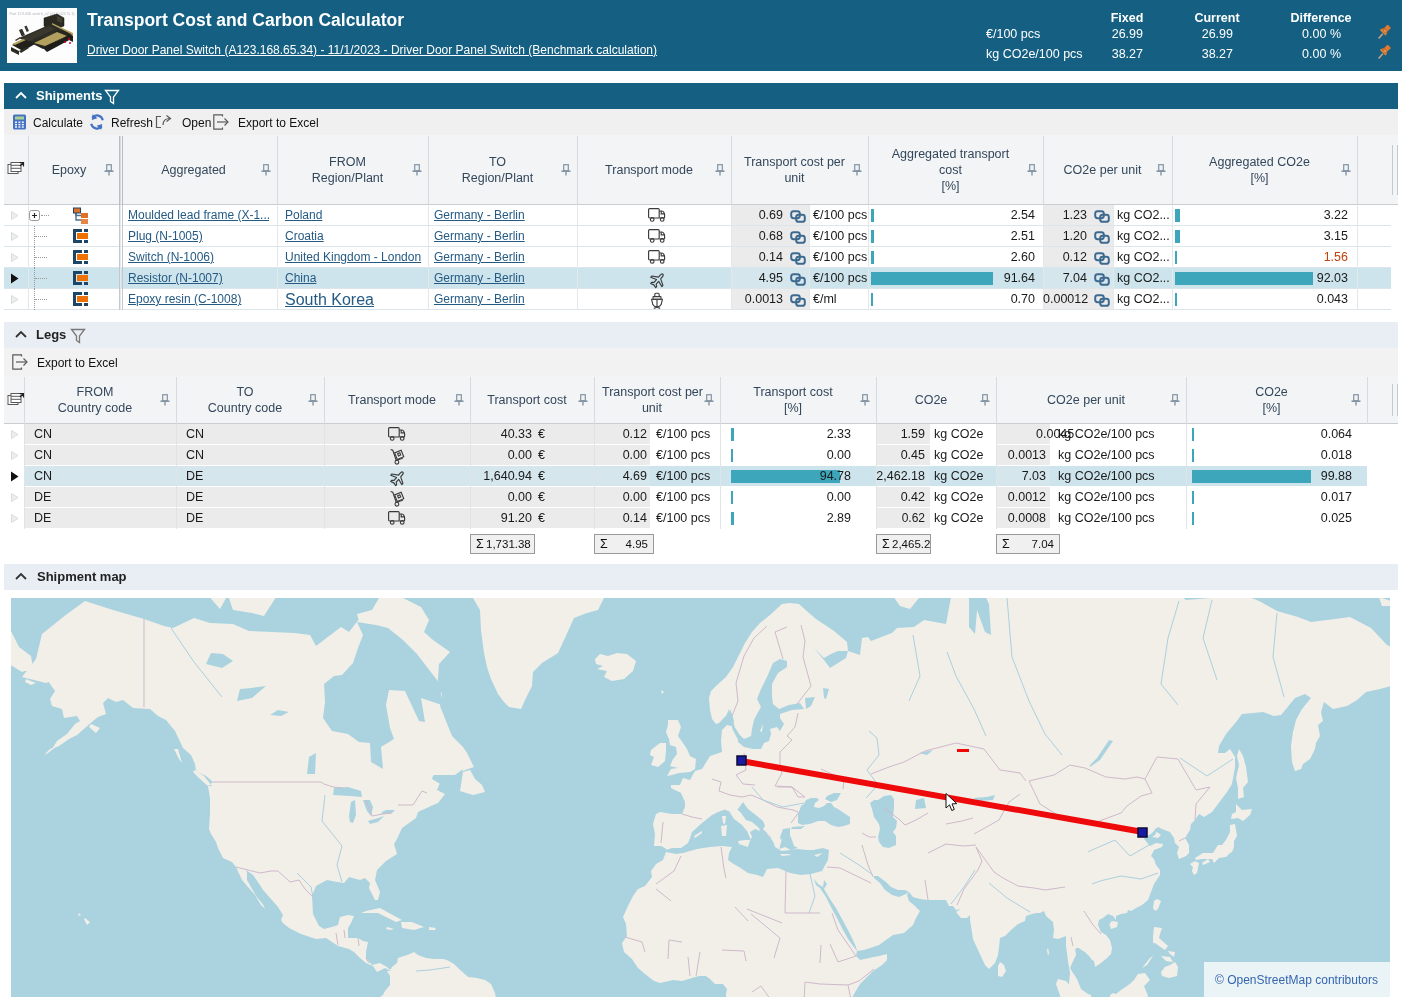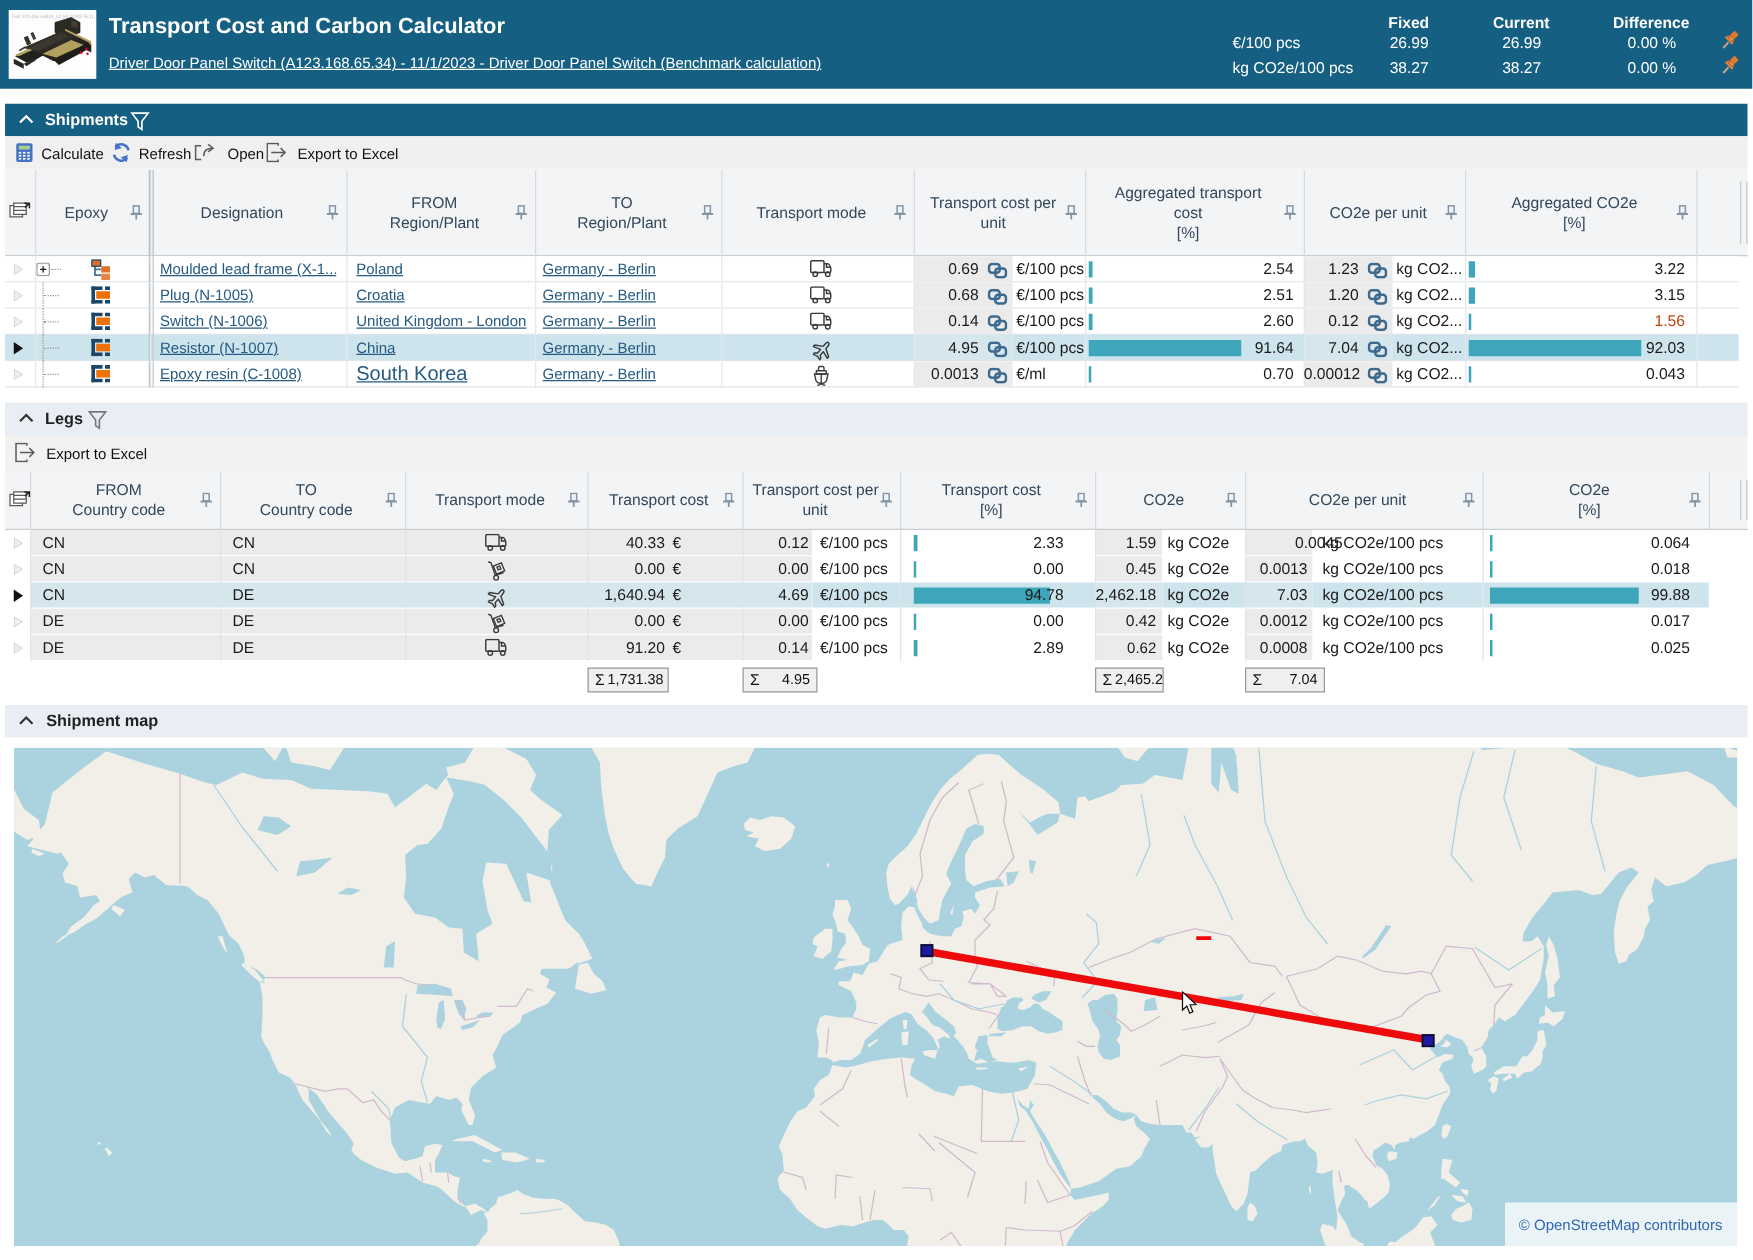--- a/index.html
+++ b/index.html
@@ -168,21 +168,21 @@
 <div class="" style="position:absolute;left:103px;top:164px;width:12px;height:12px;">
     <svg width="12" height="12" viewBox="0 0 12 12">
       <g stroke="#8494a4" fill="none">
         <rect x="3.7" y="0.7" width="4.6" height="6" fill="#eef3f6" stroke-width="1.2"></rect>
         <path d="M1.5 7.2 H10.5" stroke-width="1.6"></path>
         <path d="M6 7.2 V11.5" stroke-width="1.4"></path>
       </g>
     </svg>
   </div>
 <div class="" style="position:absolute;left:128px;top:162px;width:131px;height:16px;color:#33475c;font-size:12.5px;text-align:center;">
-    <div style="height:16px;line-height:16px;white-space:nowrap;">Designation</div>
+    <div style="height:16px;line-height:16px;white-space:nowrap;">Aggregated</div>
   </div>
 <div class="" style="position:absolute;left:260px;top:164px;width:12px;height:12px;">
     <svg width="12" height="12" viewBox="0 0 12 12">
       <g stroke="#8494a4" fill="none">
         <rect x="3.7" y="0.7" width="4.6" height="6" fill="#eef3f6" stroke-width="1.2"></rect>
         <path d="M1.5 7.2 H10.5" stroke-width="1.6"></path>
         <path d="M6 7.2 V11.5" stroke-width="1.4"></path>
       </g>
     </svg>
   </div>

